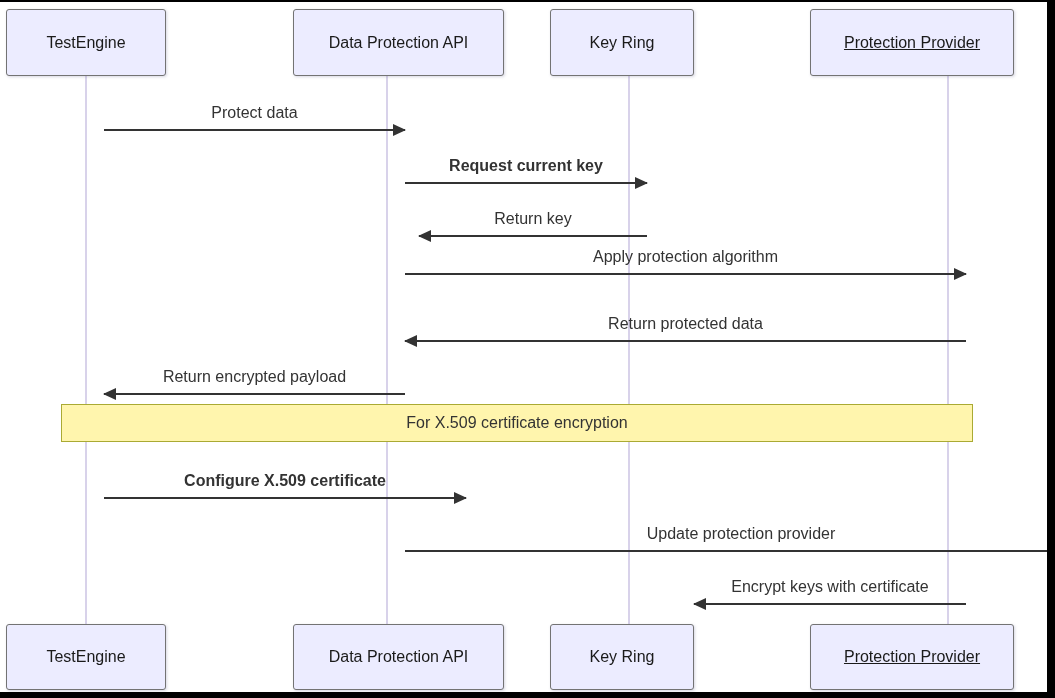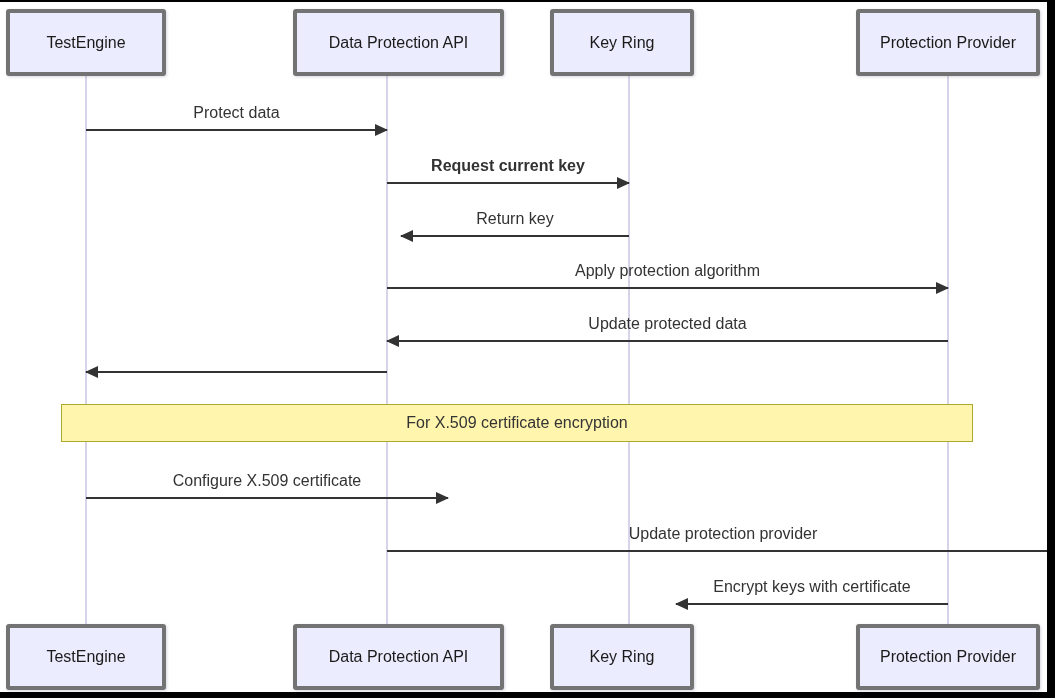--- a/index.html
+++ b/index.html
@@ -20,41 +20,41 @@
     position: absolute;
     top: 74px;
     height: 550px;
     width: 2px;
     background: #d8d2ea;
   }
   .actor {
     position: absolute;
     height: 67px;
     background: #ECECFF;
-    border: 4px solid #737373;
+    border: 1px solid #737373;
     border-radius: 3px;
     display: flex;
     align-items: center;
     justify-content: center;
     font-size: 16px;
     color: #1a1a1a;
     box-shadow: 1px 1px 3px rgba(110,110,150,0.28);
   }
   .actor.top { top: 7px; }
   .actor.bottom { top: 622px; height: 66px; }
   .pos-te  { left: 6px;   width: 160px; }
   .pos-dpa { left: 293px; width: 211px; }
   .pos-kr  { left: 550px; width: 144px; }
-  .pos-pp  { left: 856px; width: 184px; }
+  .pos-pp  { left: 810px; width: 204px; text-decoration: underline; }
   .ll-te  { left: 85px; }
   .ll-dpa { left: 386px; }
   .ll-kr  { left: 628px; }
   .ll-pp  { left: 947px; }
 
-  .msg { position: absolute; }
+  .msg { position: absolute; margin-left: 18px; }
   .msg .lbl {
     text-align: center;
     font-size: 16px;
     line-height: 22px;
     height: 22px;
     white-space: nowrap;
     color: #333333;
   }
   .msg .line {
     position: relative;
@@ -69,24 +69,24 @@
     height: 0;
     border-top: 6px solid transparent;
     border-bottom: 6px solid transparent;
   }
   .head.right { right: -1px; border-left: 13px solid #333333; }
   .head.left  { left: -1px;  border-right: 13px solid #333333; }
 
   .m1 { left: 86px;  width: 301px; top: 100px; }
   .m2 { left: 387px; width: 242px; top: 153px; font-weight: bold; }
   .m3 { left: 387px; width: 242px; top: 206px; padding-left: 14px; }
-  .m4 { left: 387px; width: 561px; top: 258px; }
+  .m4 { left: 387px; width: 561px; top: 244px; }
   .m5 { left: 387px; width: 561px; top: 311px; }
   .m6 { left: 86px;  width: 301px; top: 364px; }
-  .m7 { left: 86px;  width: 362px; top: 468px; }
+  .m7 { left: 86px;  width: 362px; top: 468px; font-weight: bold; }
   .m8 { left: 387px; width: 672px; top: 521px; }
   .m9 { left: 629px; width: 319px; top: 574px; padding-left: 47px; }
 
   .note {
     position: absolute;
     left: 61px;
     top: 402px;
     width: 912px;
     height: 38px;
     background: #fff5ad;
@@ -139,26 +139,27 @@
         <span class="head left"></span>
       </div>
   </div>
   <div class="msg m4">
     <div class="lbl">Apply protection algorithm</div>
     <div class="line">
         <span class="head right"></span>
       </div>
   </div>
   <div class="msg m5">
-    <div class="lbl">Update protected data</div>
+    <div class="lbl">Return protected data</div>
     <div class="line">
         <span class="head left"></span>
       </div>
   </div>
   <div class="msg m6">
+    <div class="lbl">Return encrypted payload</div>
     <div class="line">
         <span class="head left"></span>
       </div>
   </div>
 
   <div class="note">
     <span>For X.509 certificate encryption</span>
   </div>
 
   <div class="msg m7">

